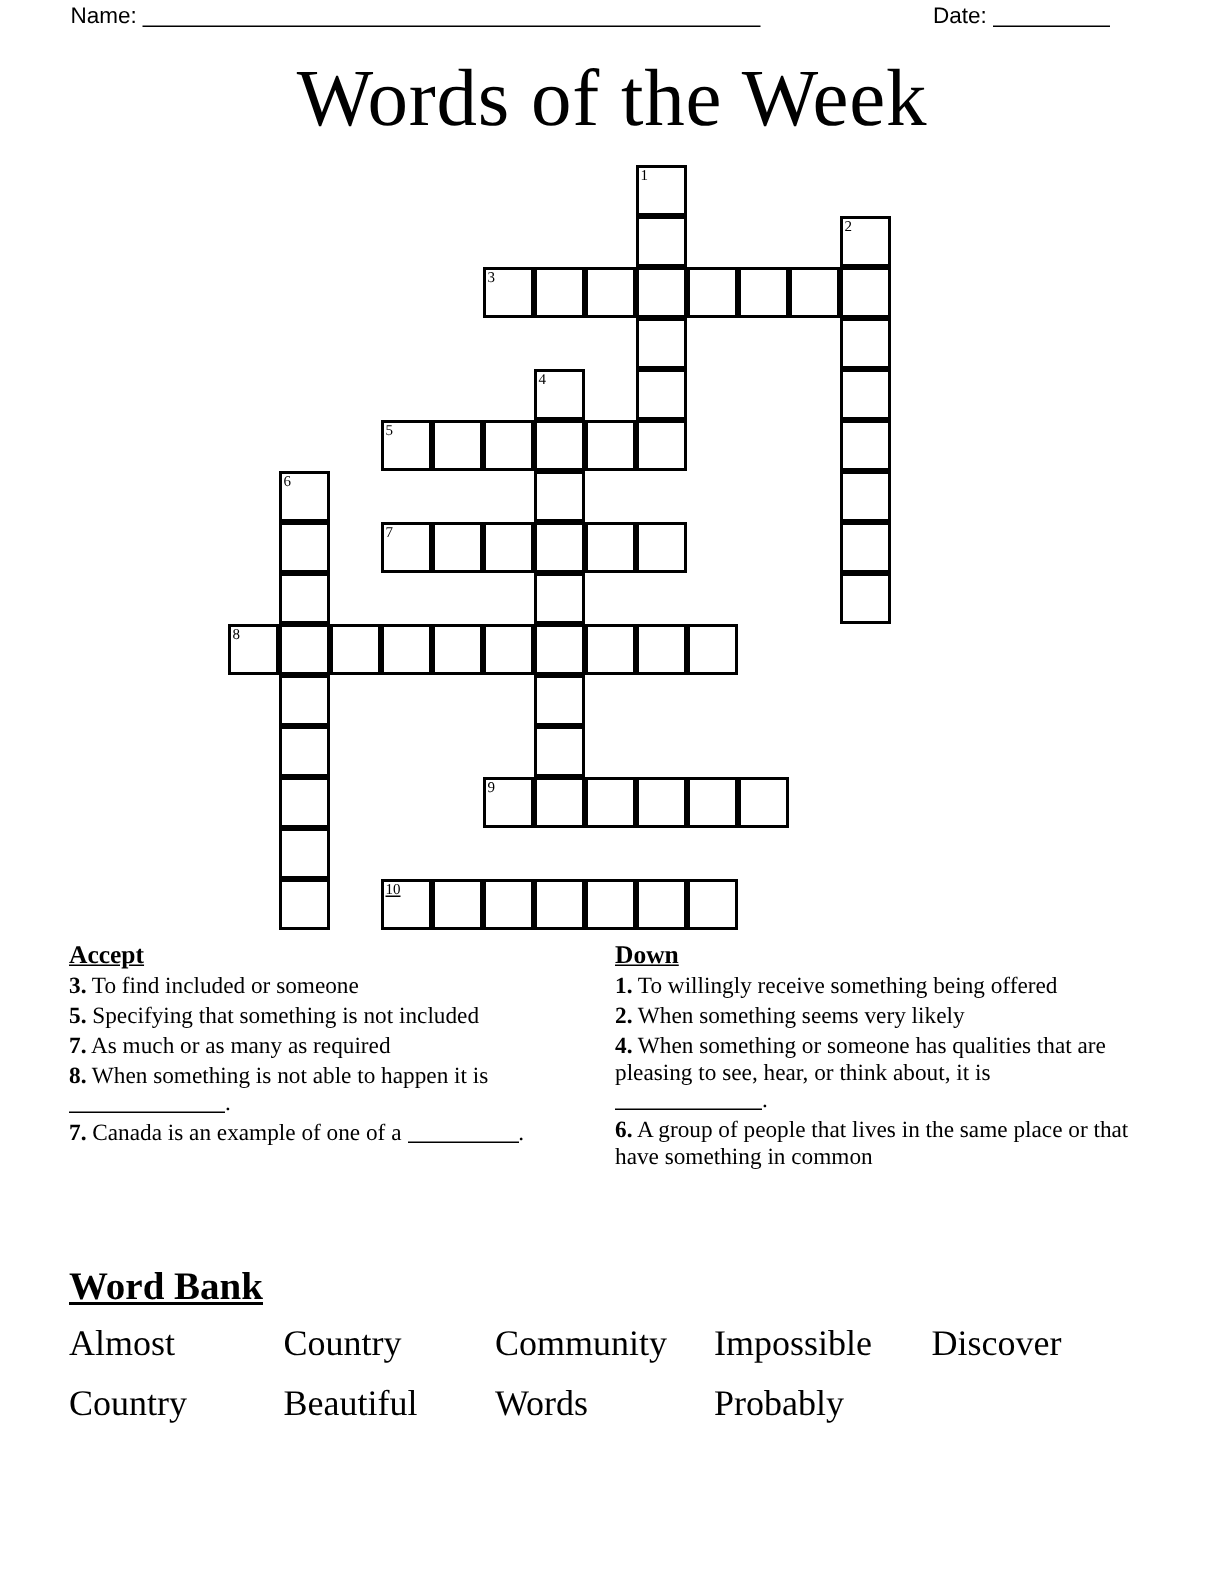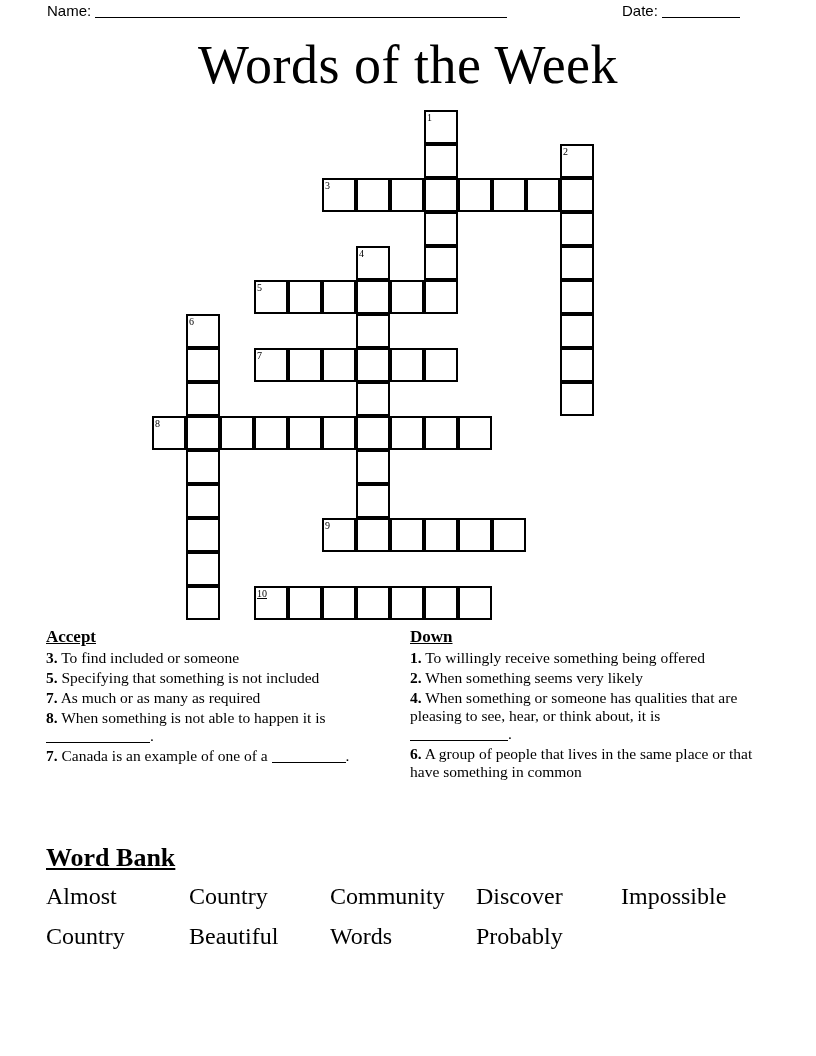--- a/index.html
+++ b/index.html
@@ -282,20 +282,20 @@
       </div>
   </div>
 </div>
 
 <div class="word-bank">
   <div class="wb-heading">Word Bank</div>
   <div class="wb-grid" id="wb-grid">
       <div class="wb-word">Almost</div>
       <div class="wb-word">Country</div>
       <div class="wb-word">Community</div>
+      <div class="wb-word">Impossible</div>
       <div class="wb-word">Discover</div>
-      <div class="wb-word">Impossible</div>
       <div class="wb-word">Country</div>
       <div class="wb-word">Beautiful</div>
       <div class="wb-word">Words</div>
       <div class="wb-word">Probably</div>
     </div>
 </div>
 
 </body></html>

